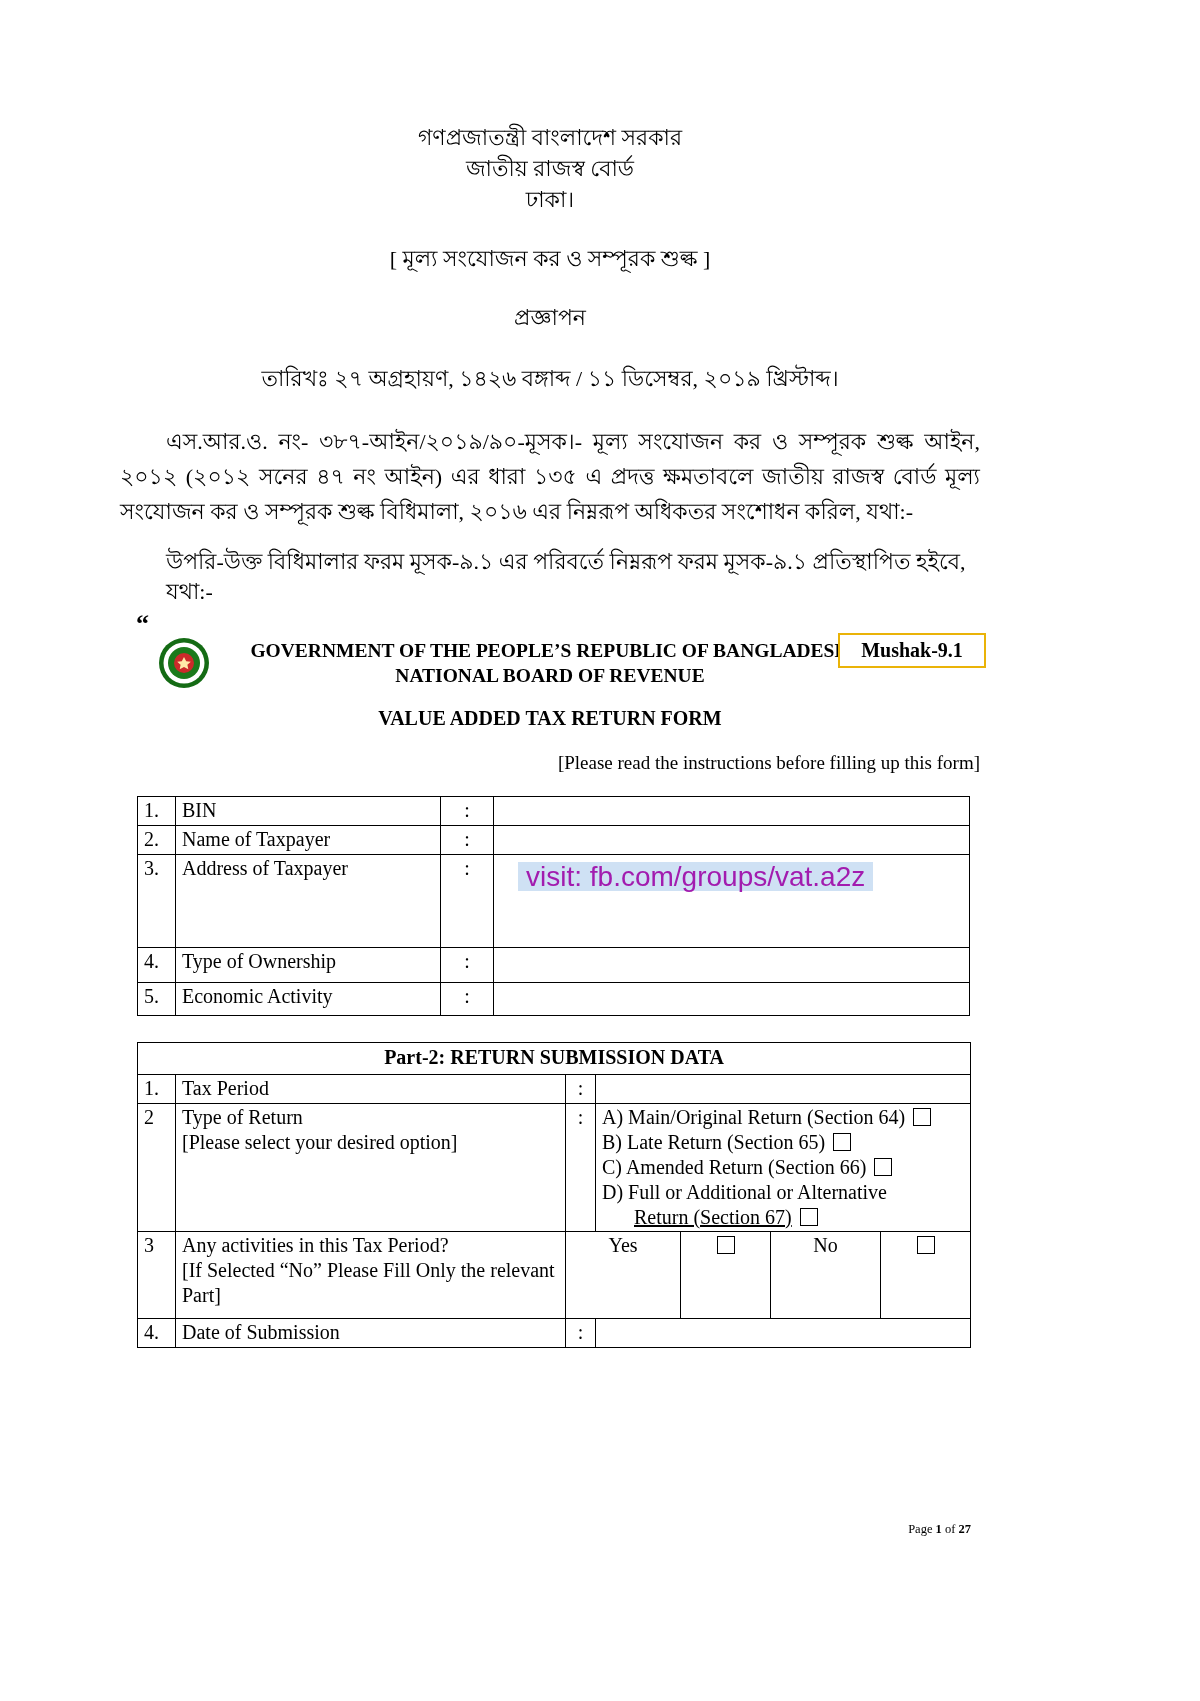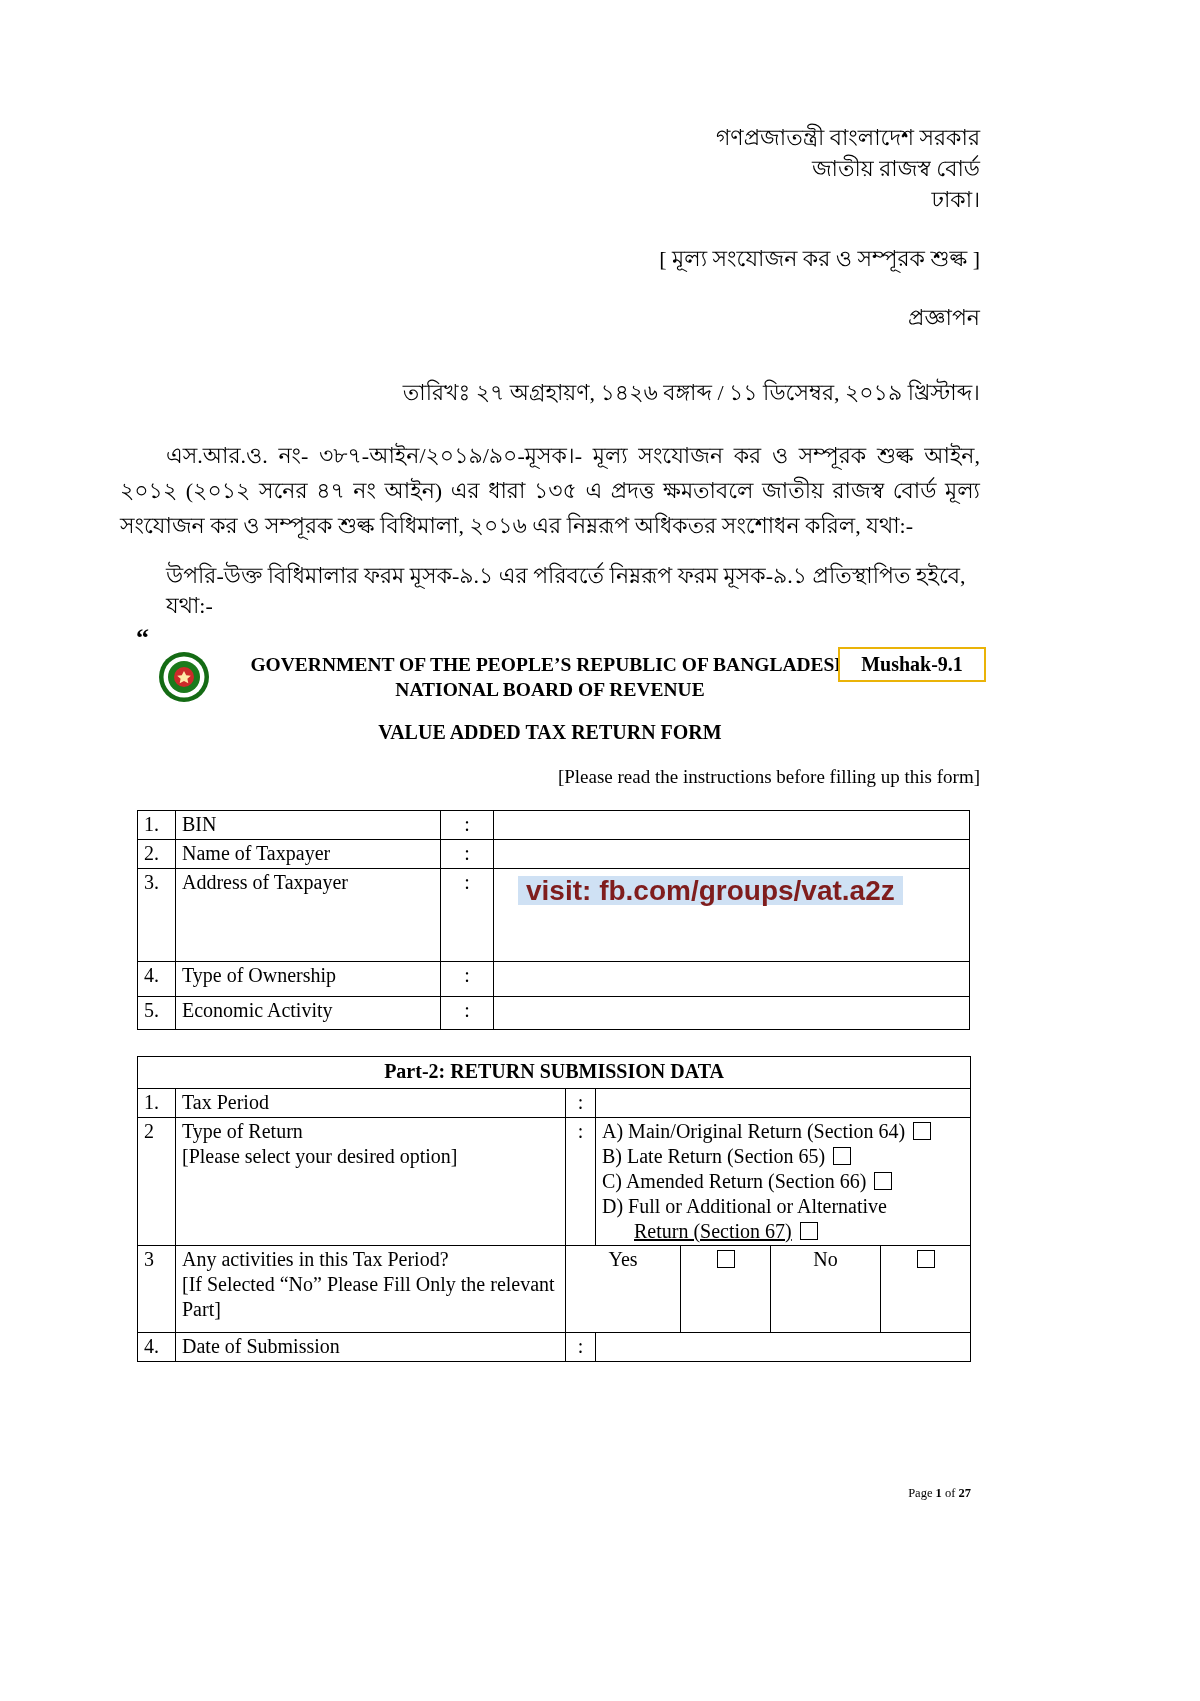--- a/index.html
+++ b/index.html
@@ -1,24 +1,24 @@
 <!DOCTYPE html>
 <html><head>
 <meta charset="utf-8">
 <style>
   html, body { margin:0; padding:0; background:#ffffff; }
   .page {
     position:relative; width:1200px; height:1701px; background:#ffffff; color:#000;
     font-family:"Liberation Serif","DejaVu Serif",serif; overflow:hidden;
   }
   .content { position:absolute; left:120px; top:0; width:860px; padding-top:122px; }
-  .center { text-align:right; }
+  .center { text-align:center; }
   .bn { font-size:22px; line-height:31px; }
   .gap28 { margin-top:28px; }
-  .gap30 { margin-top:44px; }
+  .gap30 { margin-top:30px; }
   .para { font-size:22px; line-height:35px; text-align:justify; text-indent:46px; margin-top:30px; }
   .indent-line { padding-left:46px; font-size:22px; line-height:30px; margin-top:18px; }
   .open-quote { font-size:26px; font-weight:bold; padding-left:16px; margin-top:6px; line-height:22px; }
 
   .eng-header { position:relative; height:58px; margin-top:0; }
   .emblem { position:absolute; left:38px; top:2px; }
   .eng-title { text-align:center; font-weight:bold; font-size:19.5px; line-height:25px; padding-top:3px; }
   .mushak-box {
     position:absolute; right:-6px; top:-2px; width:140px; border:2px solid #eab308;
     text-align:center; font-weight:bold; font-size:20px; padding:4px 2px; background:#fff;
@@ -45,23 +45,23 @@
   .opt { line-height:25px; white-space:nowrap; }
   .opt-indent { padding-left:32px;text-decoration:underline; }
   .cb { display:inline-block; width:16px; height:16px; border:1.3px solid #000; vertical-align:-2px; background:#fff; }
   .opt .cb { margin-left:8px; }
   td.yn { text-align:center; padding-top:2px; }
   td.cbcell { text-align:center; padding-top:4px; }
 
   .watermark {
     display:inline-block; margin:6px 0 0 18px;
     font-family:"Liberation Sans","DejaVu Sans",sans-serif;
-    font-size:28px; color:#7f1d1d; background:#cfe1f4; padding:2px 8px; white-space:nowrap;font-weight:bold;
-  }
-  .footer { position:absolute; top:1486px; left:0; width:851px; text-align:right; font-size:12.5px; }
+    font-size:28px; color:#a21caf; background:#cfe1f4; padding:2px 8px; white-space:nowrap;
+  }
+  .footer { position:absolute; top:1522px; left:0; width:851px; text-align:right; font-size:12.5px; }
 </style>
 </head>
 <body>
 
 <div class="page">
   <div class="content">
 
     <div class="bn center">গণপ্রজাতন্ত্রী বাংলাদেশ সরকার</div>
     <div class="bn center">জাতীয় রাজস্ব বোর্ড</div>
     <div class="bn center">ঢাকা।</div>

